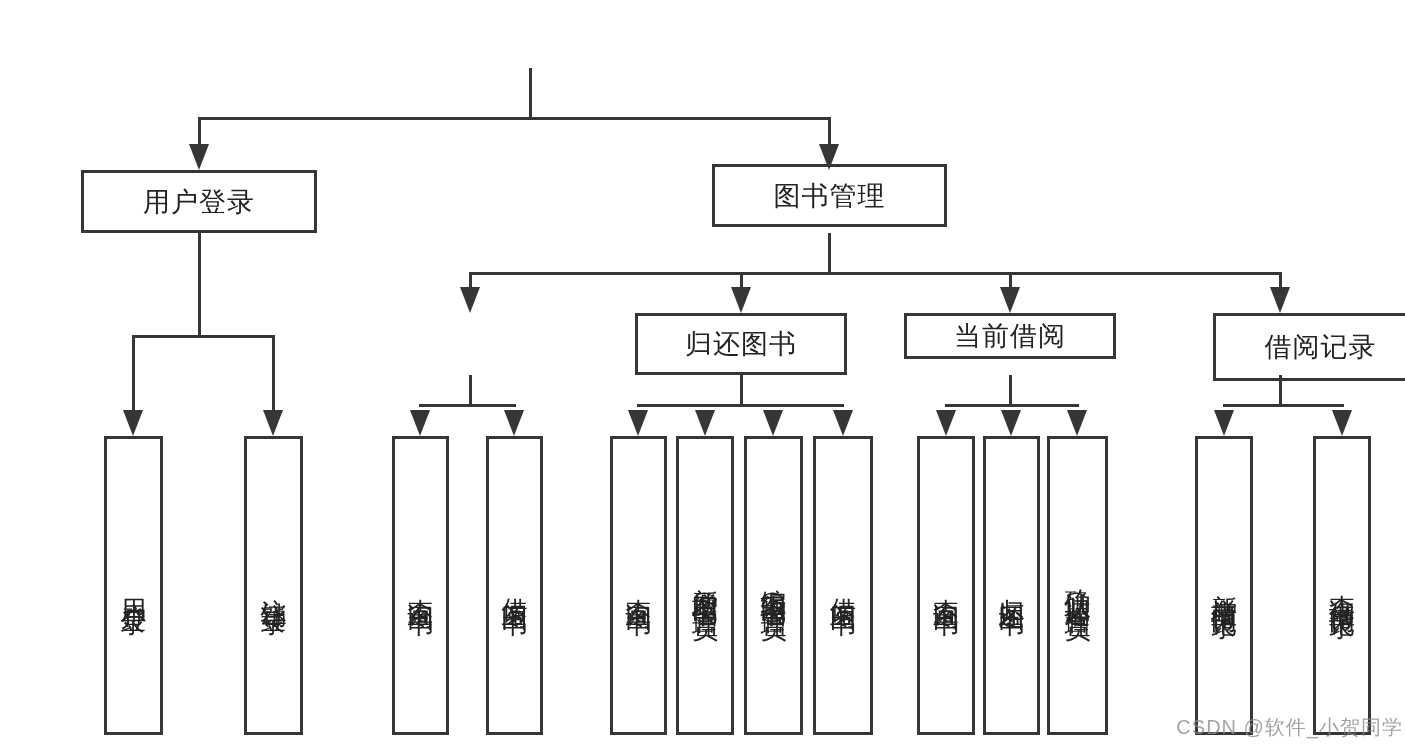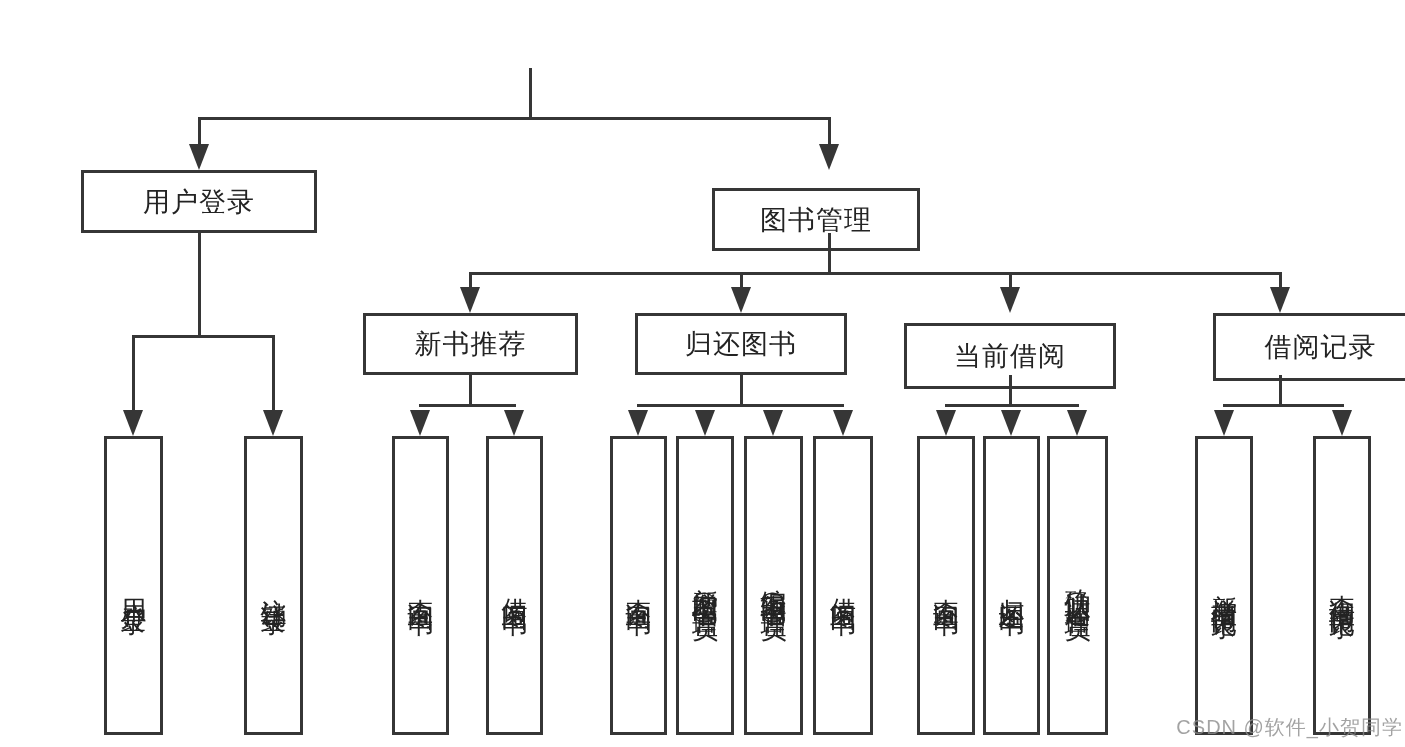--- a/index.html
+++ b/index.html
@@ -37,25 +37,24 @@
     color:var(--wm);letter-spacing:1px;white-space:nowrap;
   }
 </style>
 </head>
 <body>
 
 <div id="stage">
 
 
   <div class="box h" style="left:81px;top:170px;width:236px;height:63px">用户登录</div>
-  <div class="box h" style="left:712px;top:188px;width:208px;height:63px">图书管理</div>
+  <div class="box h" style="left:712px;top:164px;width:235px;height:63px">图书管理</div>
 
-  <div class="box h" style="left:363px;top:313px;width:215px;height:62px">新书推荐</div>
   <div class="box h" style="left:635px;top:313px;width:212px;height:62px">归还图书</div>
-  <div class="box h" style="left:904px;top:323px;width:212px;height:66px">当前借阅</div>
+  <div class="box h" style="left:904px;top:313px;width:212px;height:46px">当前借阅</div>
   <div class="box h" style="left:1213px;top:313px;width:215px;height:68px">借阅记录</div>
 
   <div class="box v" style="left:104px;top:436px;width:59px;height:299px">用户登录</div>
   <div class="box v" style="left:244px;top:436px;width:59px;height:299px">注销登录</div>
 
   <div class="box v" style="left:392px;top:436px;width:57px;height:299px">查询图书</div>
   <div class="box v" style="left:486px;top:436px;width:57px;height:299px">借阅图书</div>
 
   <div class="box v" style="left:610px;top:436px;width:57px;height:299px">查询图书</div>
   <div class="box v" style="left:676px;top:436px;width:58px;height:299px">新增图书（管理员）</div>

